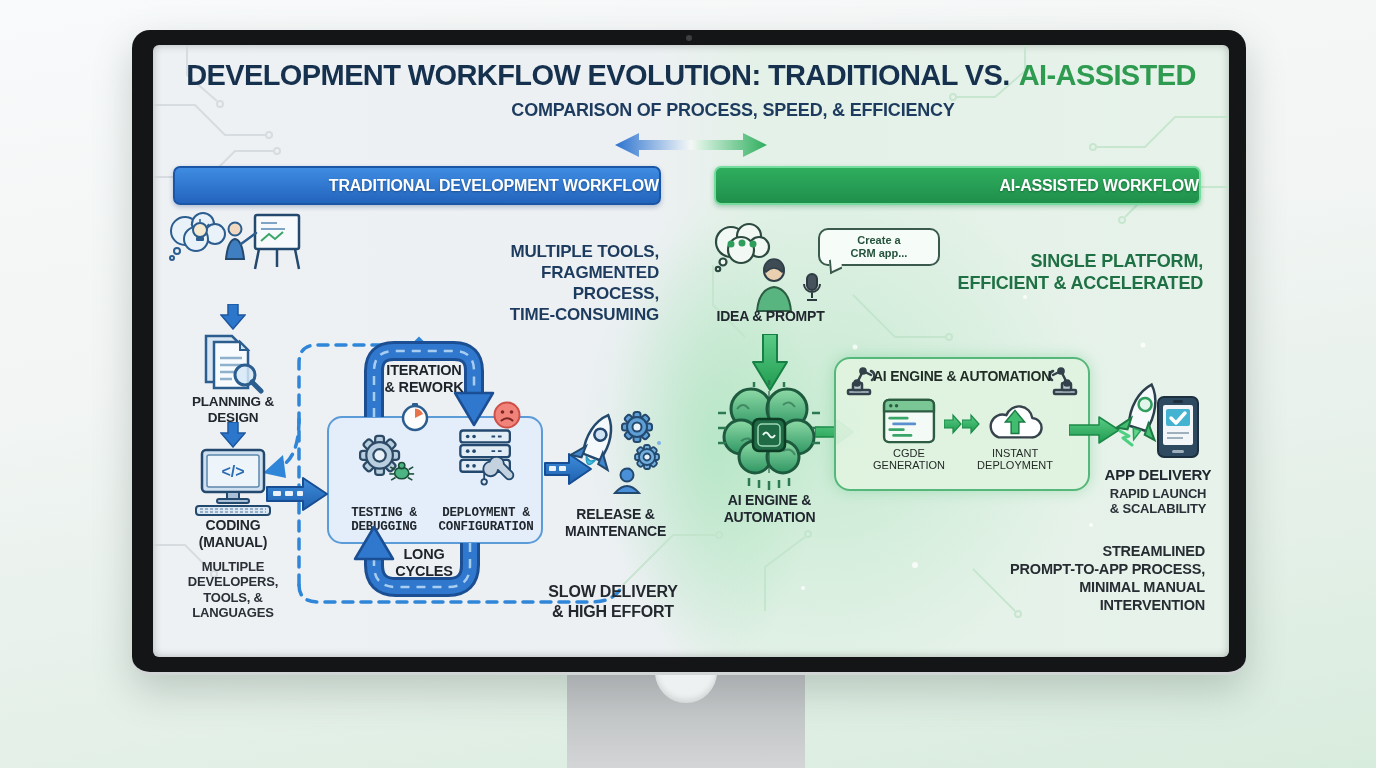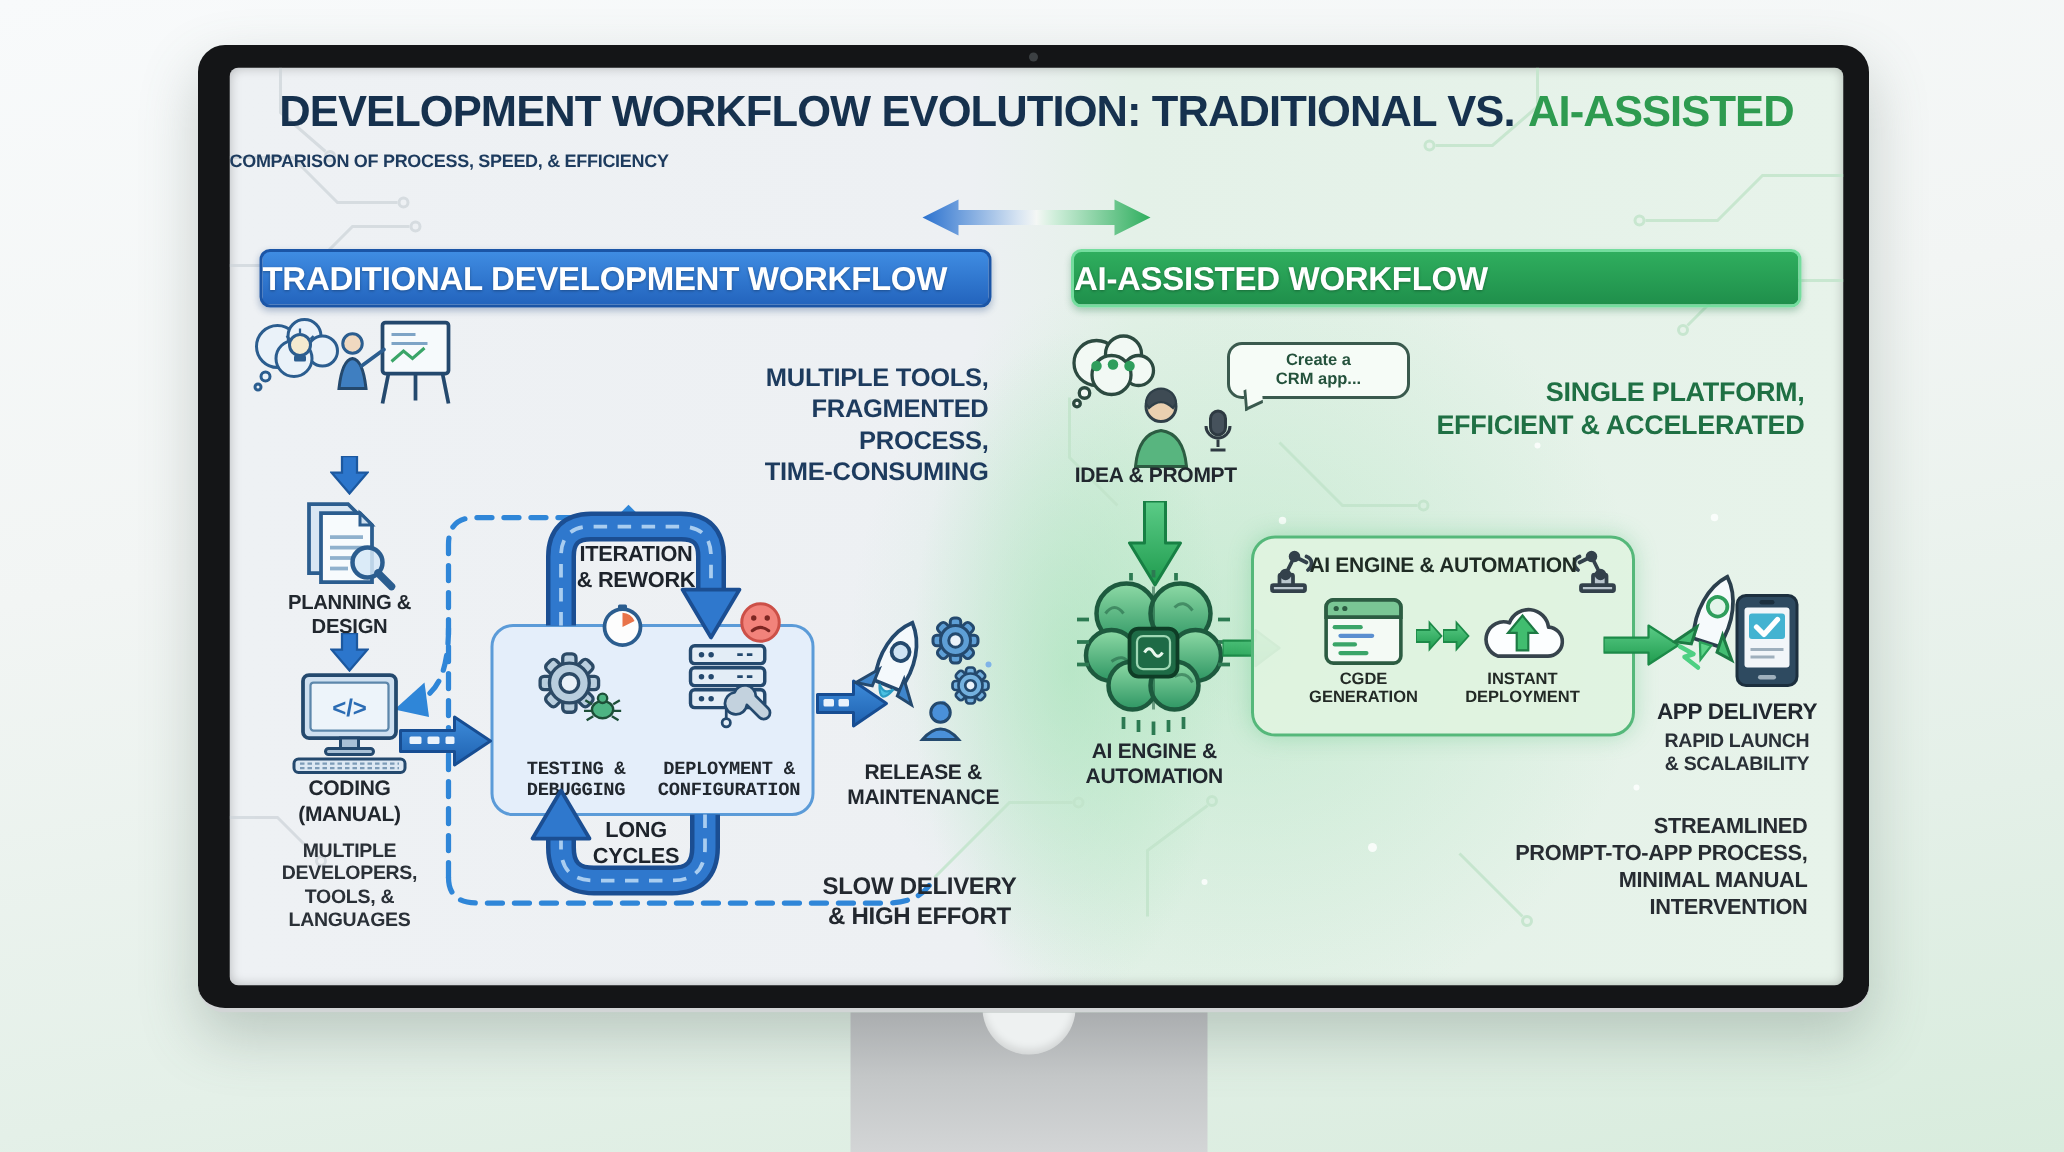--- a/index.html
+++ b/index.html
@@ -22,26 +22,26 @@
       radial-gradient(ellipse 150px 320px at 560px 400px,rgba(160,225,180,.55),rgba(160,225,180,0) 70%),
       radial-gradient(circle at 63% 62%,rgba(170,228,188,.5),rgba(170,228,188,0) 34%),
       linear-gradient(to right,#eef1f4 0%,#edf0f3 46%,#e4f1e8 56%,#e7f3ea 100%);
     box-shadow:inset 0 0 8px rgba(0,0,0,.25);}
   .decor{position:absolute;inset:0;z-index:0;pointer-events:none;}
   .flow{position:absolute;inset:0;z-index:2;pointer-events:none;}
   
   .title{position:absolute;left:0;top:14px;width:100%;text-align:center;font-weight:bold;
     font-size:29px;letter-spacing:-.6px;color:#16314e;z-index:3;}
   .title .accent{color:#2e9b50;margin-left:9px;}
-  .subtitle{position:absolute;left:0;top:55px;width:100%;text-align:left;font-weight:bold;
-    font-size:12px;letter-spacing:-.2px;color:#1d3b5e;z-index:3;}
+  .subtitle{position:absolute;left:0;top:55px;width:100%;text-align:center;font-weight:bold;
+    font-size:18px;letter-spacing:-.2px;color:#1d3b5e;z-index:3;padding-left:42px;}
   .biarrow{position:absolute;left:460px;top:84px;z-index:3;}
   .banner{position:absolute;top:121px;height:35px;border-radius:7px;z-index:3;
-    display:flex;align-items:center;justify-content:flex-start;color:#fff;font-weight:bold;
-    font-size:22px;letter-spacing:-.2px;text-shadow:0 1px 2px rgba(0,0,0,.3);}
+    display:flex;align-items:center;justify-content:flex-end;color:#fff;font-weight:bold;
+    font-size:16px;letter-spacing:-.2px;text-shadow:0 1px 2px rgba(0,0,0,.3);}
   .banner.blue{left:20px;width:484px;background:linear-gradient(180deg,#3f8ce2,#2364bd);
     border:2px solid #1b55a6;box-shadow:0 2px 5px rgba(20,60,120,.3);}
   .banner.green{left:561px;width:483px;background:linear-gradient(180deg,#2fae5e,#1f8f4b);
     border:2px solid #74dd9e;box-shadow:0 2px 5px rgba(20,110,60,.3);}
   
   .pre{white-space:pre-line;}
   .lbl{position:absolute;text-align:center;font-weight:bold;color:#21272e;
     font-size:13.5px;line-height:1.18;letter-spacing:-.2px;z-index:3;}
   .sum{position:absolute;font-weight:bold;z-index:3;letter-spacing:-.2px;line-height:1.24;}
   .sum-tl{left:312px;top:196px;width:194px;text-align:right;font-size:17px;color:#1d3b5e;}
@@ -58,21 +58,21 @@
   .loop-lbl{position:absolute;text-align:center;font-weight:bold;font-size:14.5px;
     line-height:1.15;color:#1d232b;z-index:3;letter-spacing:-.2px;}
   
   .ai-box{position:absolute;left:681px;top:312px;width:256px;height:134px;z-index:3;
     background:rgba(224,243,224,.93);border:2px solid #55b87a;border-radius:16px;
     box-shadow:0 0 14px rgba(80,190,120,.35);box-sizing:border-box;}
   .ai-title{position:absolute;left:0;top:9px;width:100%;text-align:center;font-weight:bold;
     font-size:14px;color:#1f2b24;letter-spacing:-.2px;}
   .ai-steps{position:absolute;left:3px;right:3px;top:39px;display:flex;justify-content:center;}
   .ai-step{width:70px;display:flex;flex-direction:column;align-items:center;}
-  .ai-step .clabel{font-weight:bold;font-size:11px;line-height:1.12;text-align:center;color:#232a26;margin-top:3px;}
+  .ai-step .clabel{font-weight:normal;font-size:11px;line-height:1.12;text-align:center;color:#232a26;margin-top:3px;}
   .ai-flow-arrow{align-self:flex-start;margin-top:14px;}
   .speech{position:absolute;left:635px;top:183px;width:74px;z-index:3;background:#f6fcf7;
     border:2px solid #3a5a4e;border-radius:10px;padding:4px 22px;font-weight:bold;
     font-size:11px;line-height:1.2;color:#24523c;text-align:center;margin-left:30px;}
   .speech::after{content:'';position:absolute;left:9px;bottom:-7px;width:11px;height:11px;
     background:#f6fcf7;border-left:2px solid #3a5a4e;border-bottom:2px solid #3a5a4e;
     transform:rotate(-25deg) skewX(-20deg);}
 </style>
 </head>
 <body>

